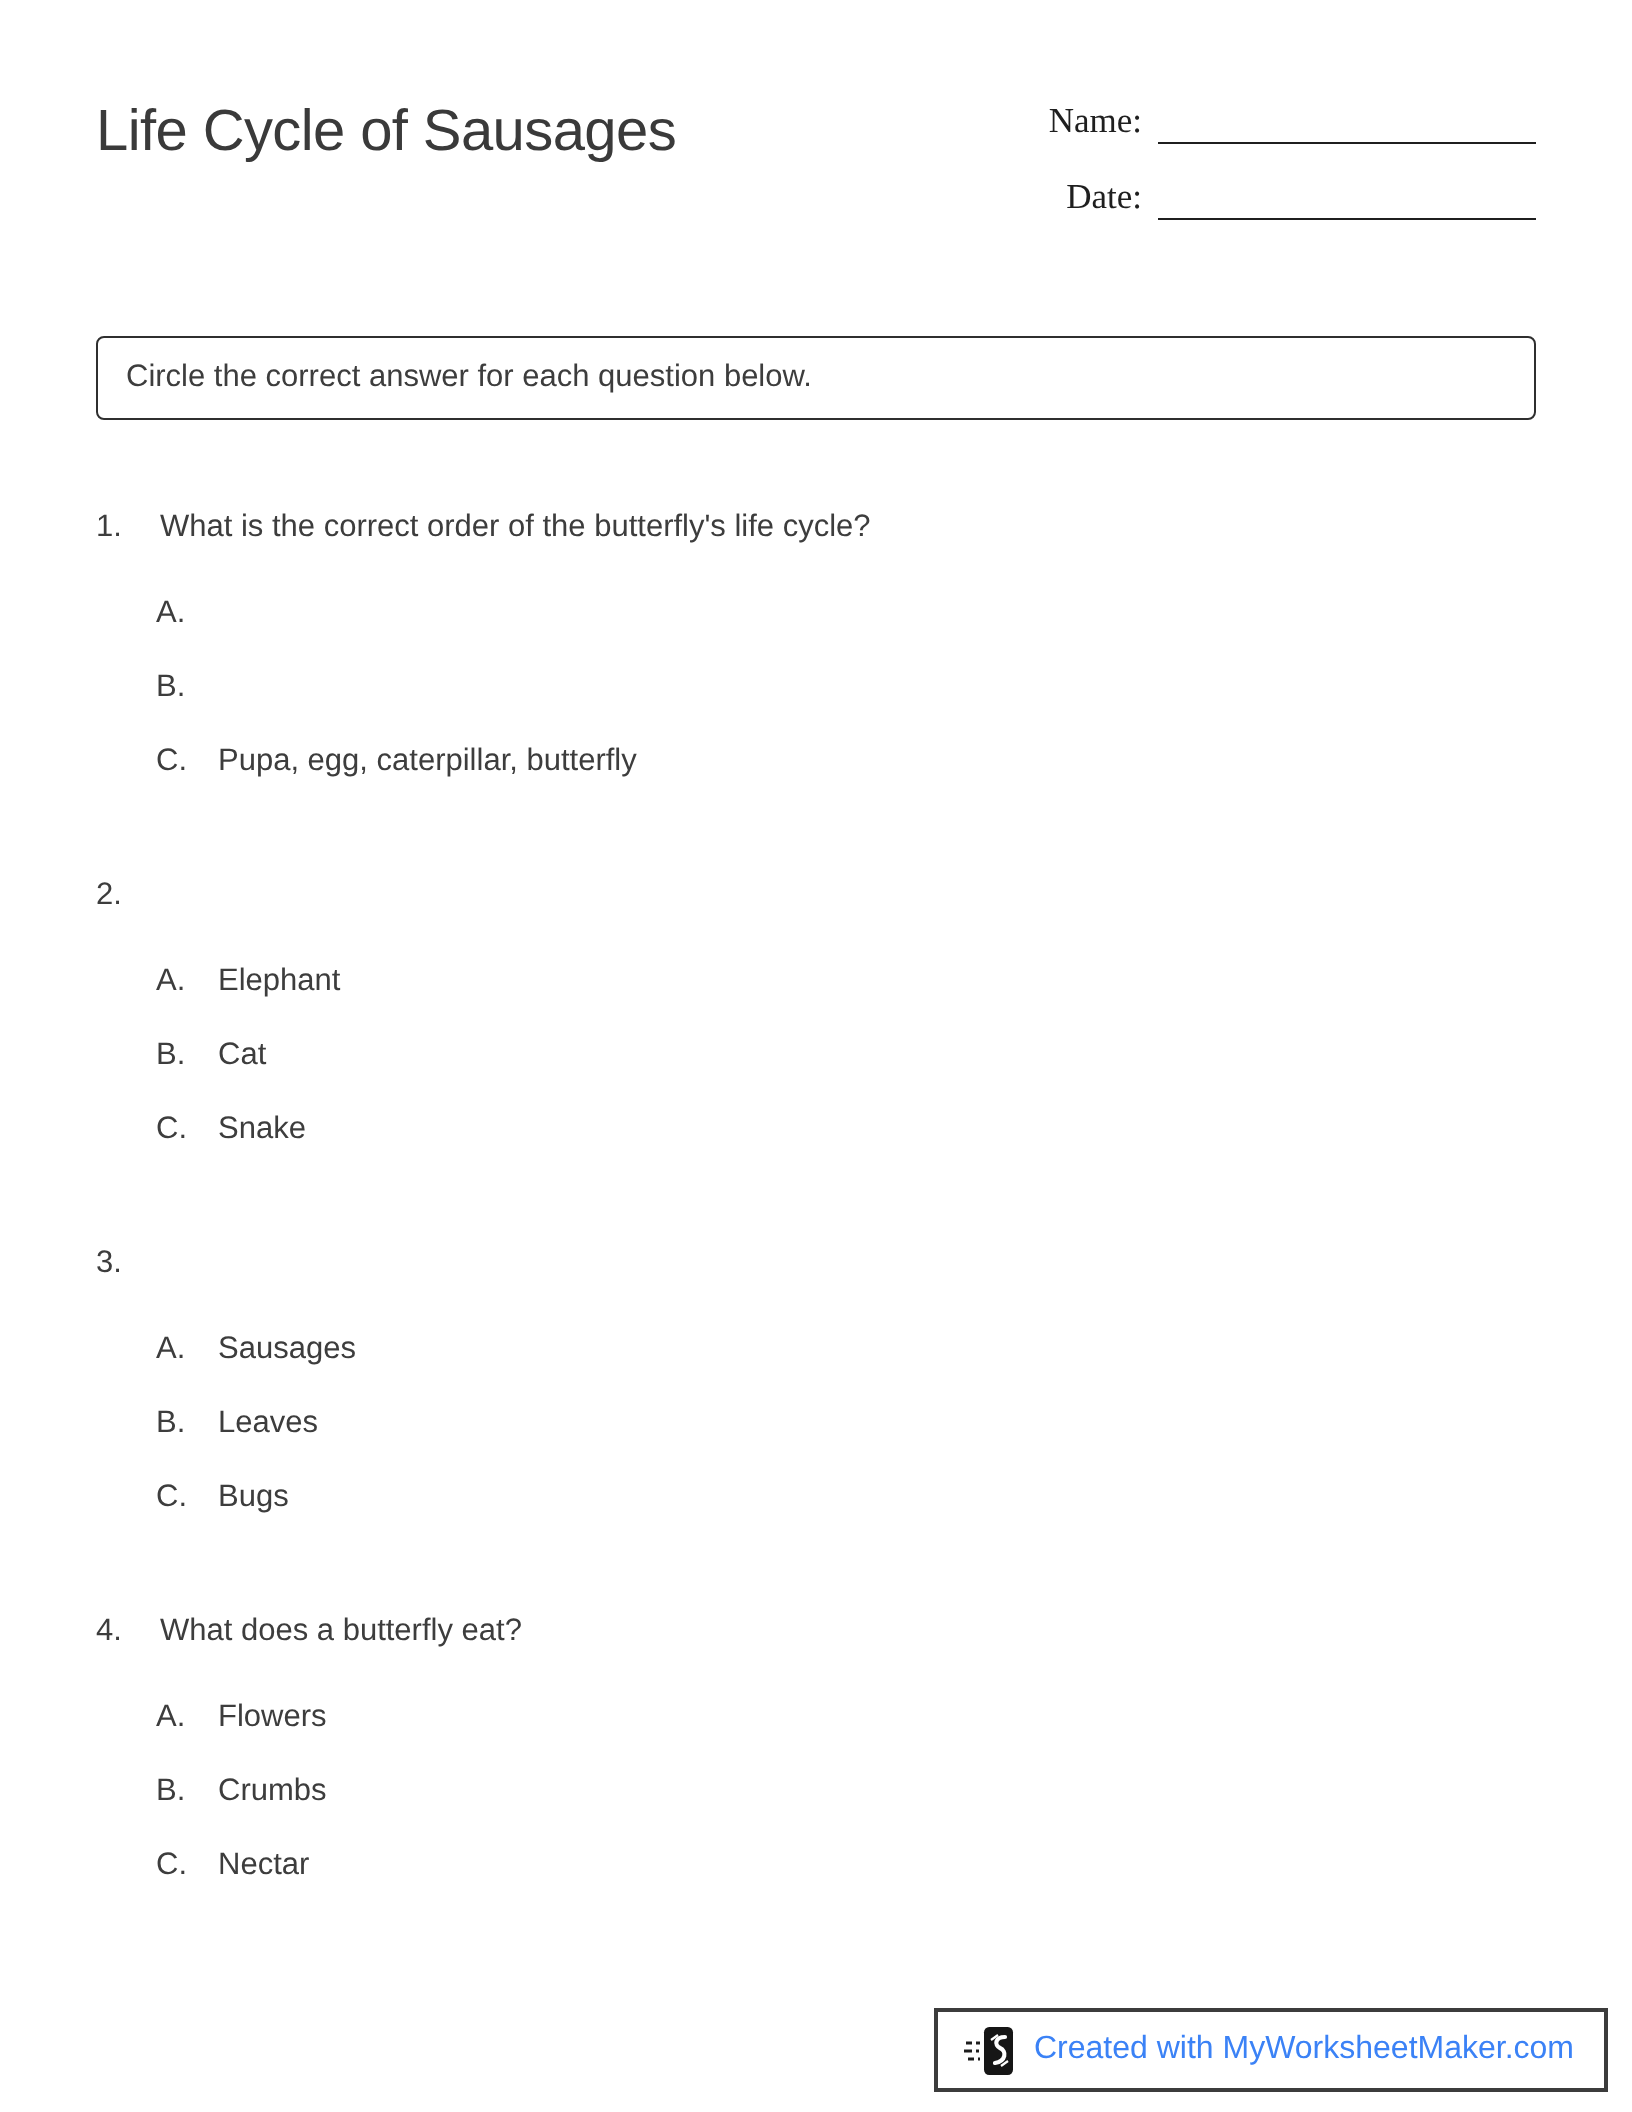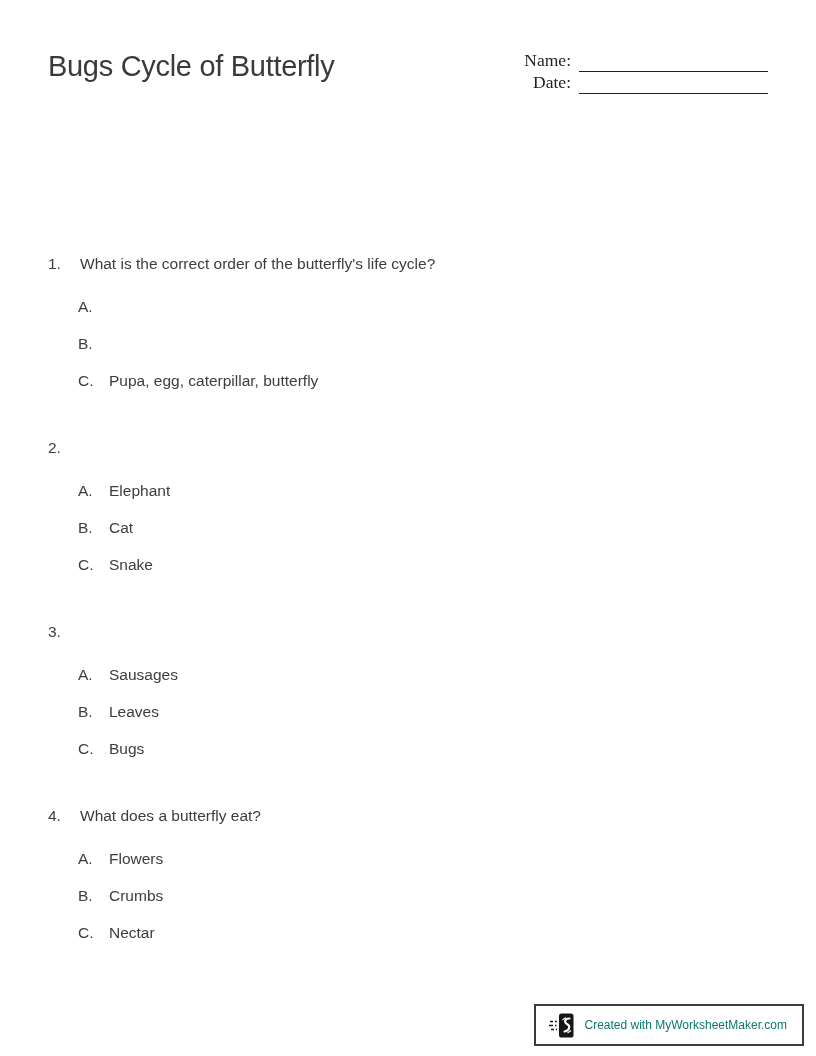--- a/index.html
+++ b/index.html
@@ -27,20 +27,21 @@
   }
   .name-date {
     position: absolute;
     top: 50px;
     right: 48px;
     width: 252px;
   }
   .nd-row {
     display: flex;
     align-items: flex-end;
+    margin-bottom: 16px;
   }
   .nd-label {
     font-family: "Liberation Serif", serif;
     font-size: 17.5px;
     color: #1f1f1f;
     width: 55px;
     text-align: right;
     padding-bottom: 1px;
   }
   .nd-line {
@@ -98,40 +99,43 @@
     right: 12px;
     top: 1004px;
     height: 42px;
     border: 2px solid #3c3c3c;
     display: flex;
     align-items: center;
     padding: 0 15px 0 13px;
     background: #ffffff;
   }
   .footer-logo { margin-right: 8px; display: flex; align-items: center; }
-  .footer-text { font-size: 12px; color: #0f766e; }
+  .footer-text { font-size: 16px; color: #3b82f6; }
 </style>
 </head>
 <body>
 
 <div class="page">
 
-  <h1 class="title">Bugs Cycle of Butterfly</h1>
+  <h1 class="title">Life Cycle of Sausages</h1>
 
   <div class="name-date">
     <div class="nd-row">
       <span class="nd-label">Name:</span>
       <span class="nd-line"></span>
     </div>
     <div class="nd-row">
       <span class="nd-label">Date:</span>
       <span class="nd-line"></span>
     </div>
   </div>
 
+  <div class="instruction-box">
+    <span>Circle the correct answer for each question below.</span>
+  </div>
 
   <div class="questions">
 
     <div class="question-block">
       <div class="q-row">
         <span class="q-num">1.</span>
         <span class="q-text">What is the correct order of the butterfly's life cycle?</span>
       </div>
       <div class="choices">
         <div class="choice">

